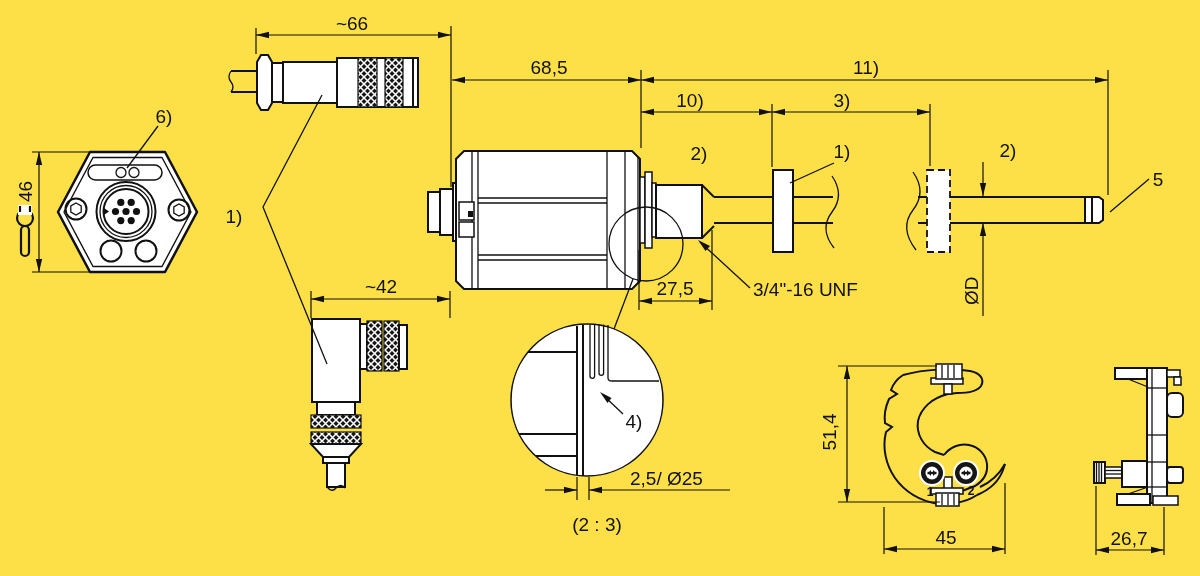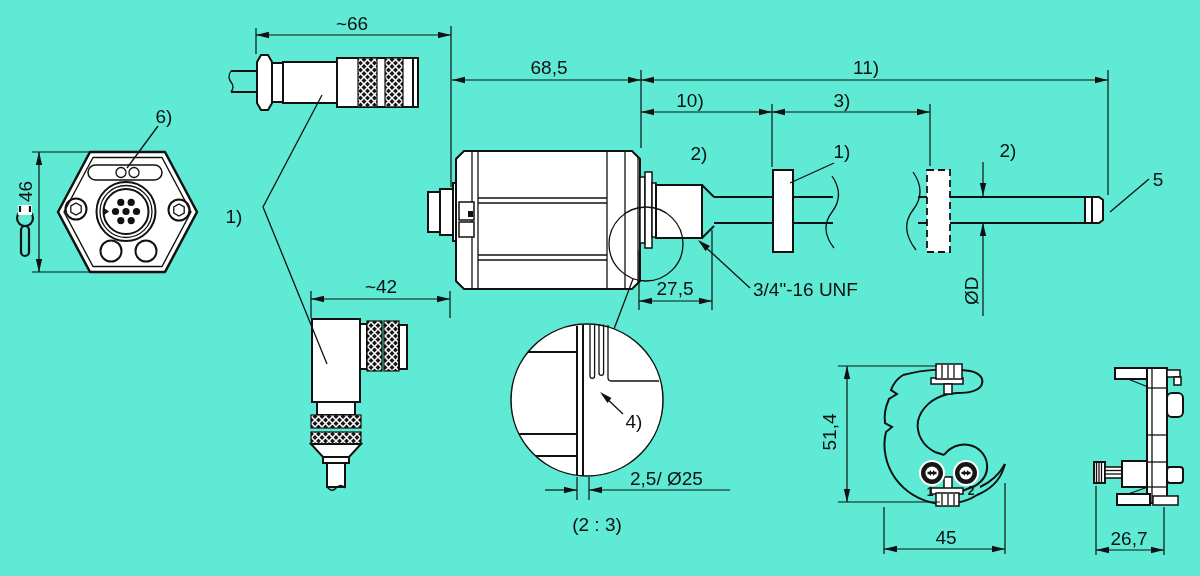--- a/index.html
+++ b/index.html
@@ -1,16 +1,16 @@
 <!DOCTYPE html>
 <html><head>
 <meta charset="utf-8">
 <style>
   html,body{margin:0;padding:0;background:#fff;}
-  .stage{width:1200px;height:576px;background:#5eead4;position:relative;overflow:hidden;}
+  .stage{width:1200px;height:576px;background:#fde047;position:relative;overflow:hidden;}
   svg{display:block;}
   svg text{font-family:"Liberation Sans","DejaVu Sans",sans-serif;fill:#111;}
   .t{font-size:19px;}
   .ts{font-size:12px;font-weight:bold;}
   .ln{stroke:#111;fill:none;stroke-width:2;}
   .lt{stroke:#111;fill:none;stroke-width:1.3;}
   .dim{stroke:#111;fill:none;stroke-width:1.2;}
   .arr{fill:#111;stroke:none;}
   .wfill{fill:#fff;stroke:#111;stroke-width:2;}
   .wfillt{fill:#fff;stroke:#111;stroke-width:1.5;}

